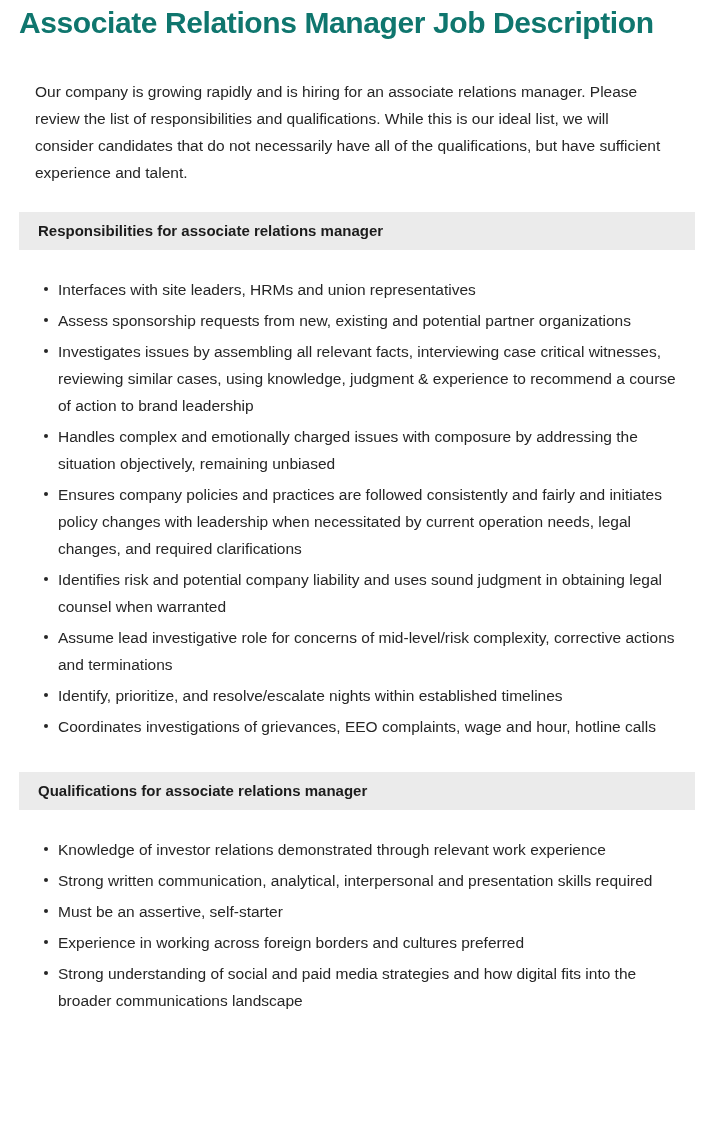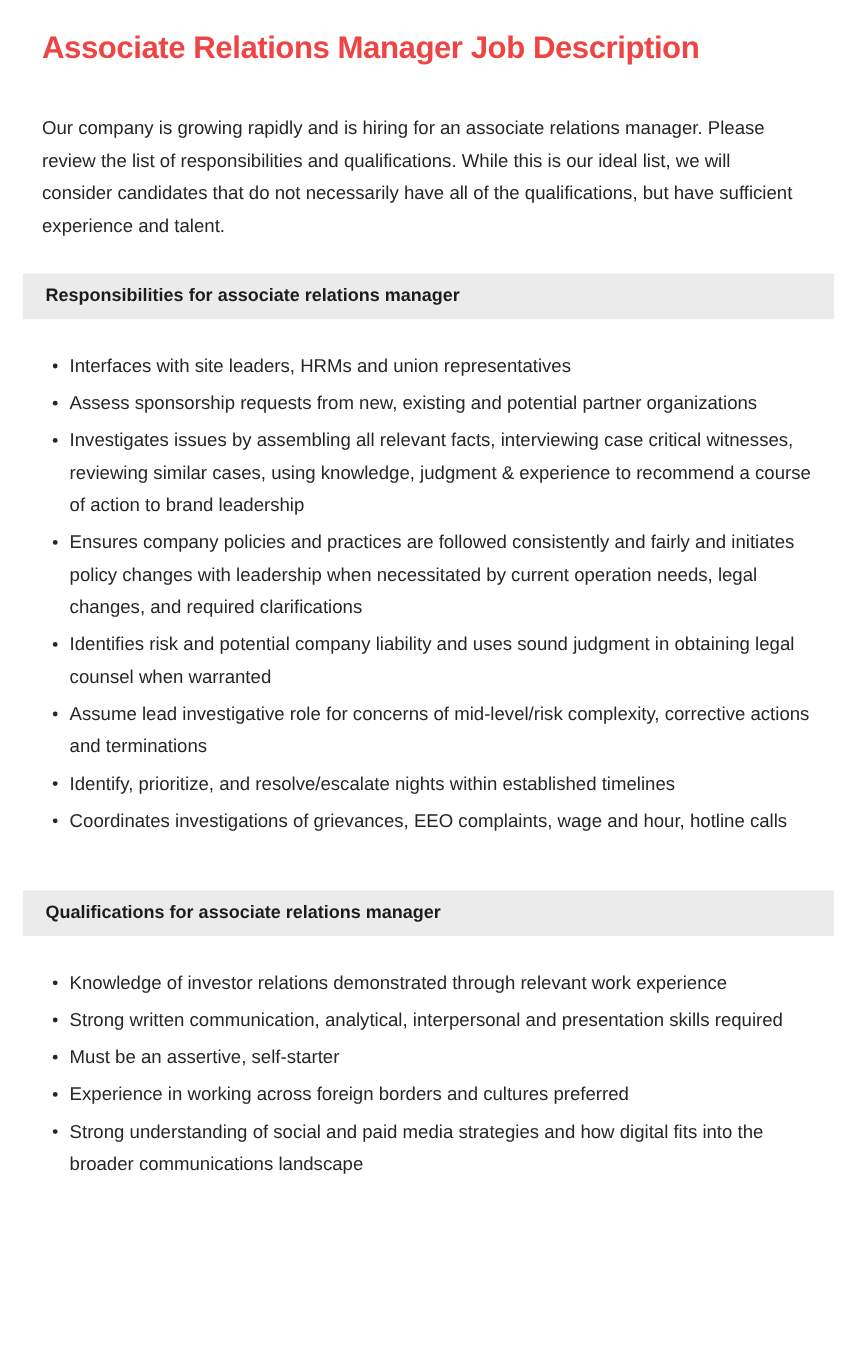--- a/index.html
+++ b/index.html
@@ -13,27 +13,27 @@
     font-family: "Liberation Sans", sans-serif;
     color: #262626;
     -webkit-font-smoothing: antialiased;
   }
   .page {
     width: 720px;
     box-sizing: border-box;
     padding: 0;
   }
   .doc-title {
-    margin: 16px;
+    margin: 0;
     padding: 4px 19px 0 19px;
-    font-size: 26px;
+    font-size: 30px;
     line-height: 38px;
     font-weight: bold;
     letter-spacing: -0.4px;
-    color: #ef4444;
+    color: #0f766e;
   }
   .intro {
     margin: 16px;
     padding: 20px 40px 0 19px;
     font-size: 15.5px;
     line-height: 27px;
     color: #262626;
   }
   .section {
     margin: 0;
@@ -71,21 +71,21 @@
     content: "";
     position: absolute;
     left: 0;
     top: 11px;
     width: 4px;
     height: 4px;
     border-radius: 50%;
     background: #262626;
   }
   .section-qualifications .section-header {
-    margin-top: 44px;
+    margin-top: 32px;
   }
   .tail-space {
     height: 34px;
   }
 </style>
 </head>
 <body>
 
 <div class="page">
 
@@ -94,20 +94,21 @@
   <p class="intro">Our company is growing rapidly and is hiring for an associate relations manager. Please review the list of responsibilities and qualifications. While this is our ideal list, we will consider candidates that do not necessarily have all of the qualifications, but have sufficient experience and talent.</p>
 
   <div class="section section-responsibilities">
     <div class="section-header">
       <span class="section-header-text">Responsibilities for associate relations manager</span>
     </div>
     <ul class="bullets">
         <li>Interfaces with site leaders, HRMs and union representatives</li>
         <li>Assess sponsorship requests from new, existing and potential partner organizations</li>
         <li>Investigates issues by assembling all relevant facts, interviewing case critical witnesses, reviewing similar cases, using knowledge, judgment &amp; experience to recommend a course of action to brand leadership</li>
+        <li>Handles complex and emotionally charged issues with composure by addressing the situation objectively, remaining unbiased</li>
         <li>Ensures company policies and practices are followed consistently and fairly and initiates policy changes with leadership when necessitated by current operation needs, legal changes, and required clarifications</li>
         <li>Identifies risk and potential company liability and uses sound judgment in obtaining legal counsel when warranted</li>
         <li>Assume lead investigative role for concerns of mid-level/risk complexity, corrective actions and terminations</li>
         <li>Identify, prioritize, and resolve/escalate nights within established timelines</li>
         <li>Coordinates investigations of grievances, EEO complaints, wage and hour, hotline calls</li>
       </ul>
   </div>
 
   <div class="section section-qualifications">
     <div class="section-header">

